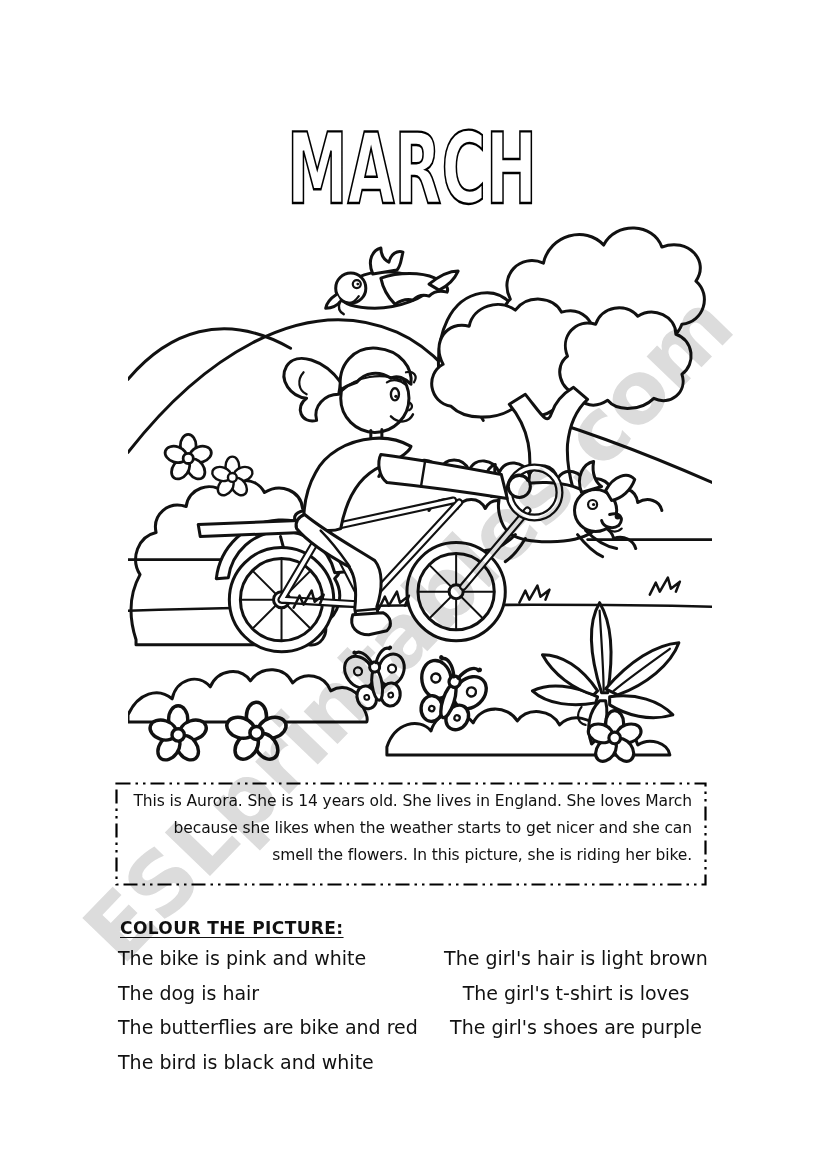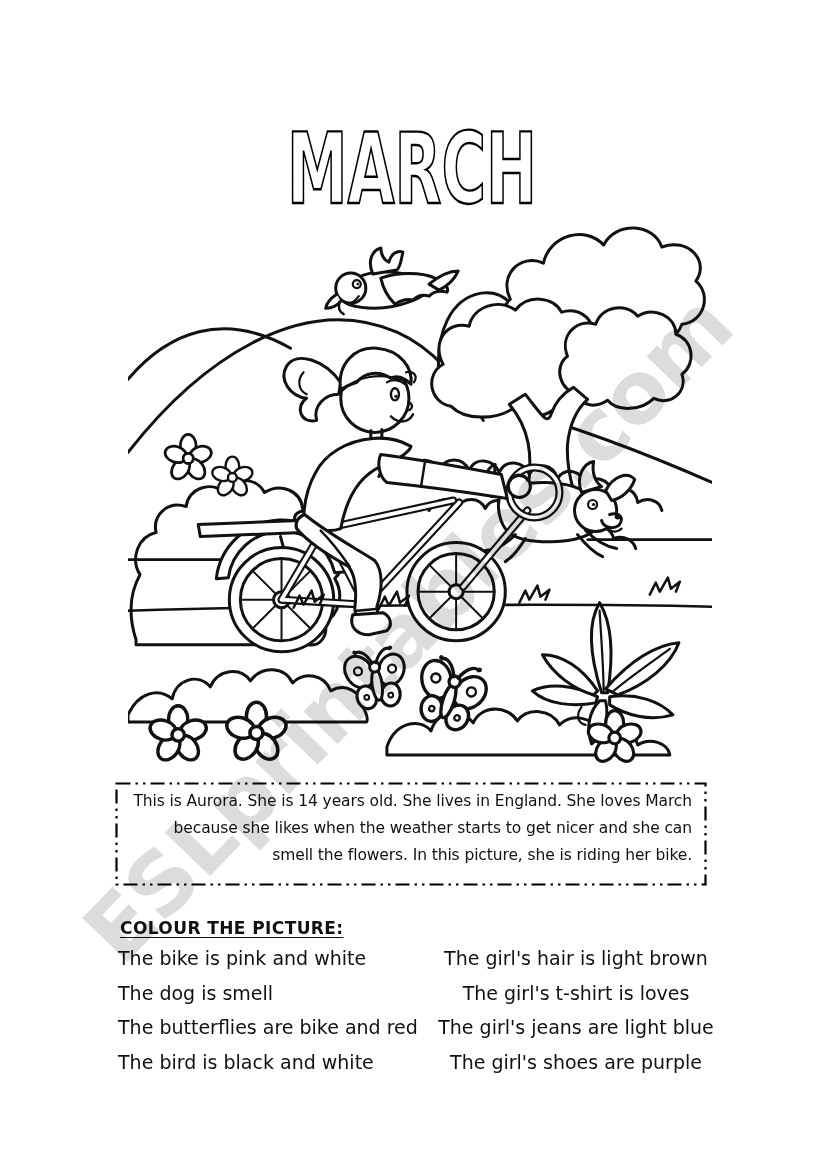--- a/index.html
+++ b/index.html
@@ -247,25 +247,24 @@
     <svg class="dash-border">
       <rect x="1.5" y="1.5" width="589" height="101" fill="none" stroke="#000" stroke-width="2.2" stroke-dasharray="14 5 2.5 5 2.5 5"></rect>
     </svg>
     <p class="story-text">This is Aurora. She is 14 years old. She lives in England. She loves March because she likes when the weather starts to get nicer and she can smell the flowers. In this picture, she is riding her bike.</p>
   </div>
 
   <div class="section-heading">COLOUR THE PICTURE:</div>
 
   <div class="instr-col left">
     <div class="instr-item">The bike is pink and white</div>
-    <div class="instr-item">The dog is smell</div>
+    <div class="instr-item">The dog is hair</div>
     <div class="instr-item">The butterflies are bike and red</div>
     <div class="instr-item">The bird is black and white</div>
   </div>
 
   <div class="instr-col right">
     <div class="instr-item">The girl's hair is light brown</div>
     <div class="instr-item">The girl's t-shirt is loves</div>
-    <div class="instr-item">The girl's jeans are light blue</div>
     <div class="instr-item">The girl's shoes are purple</div>
   </div>
 
 </div>
 
 </body></html>

